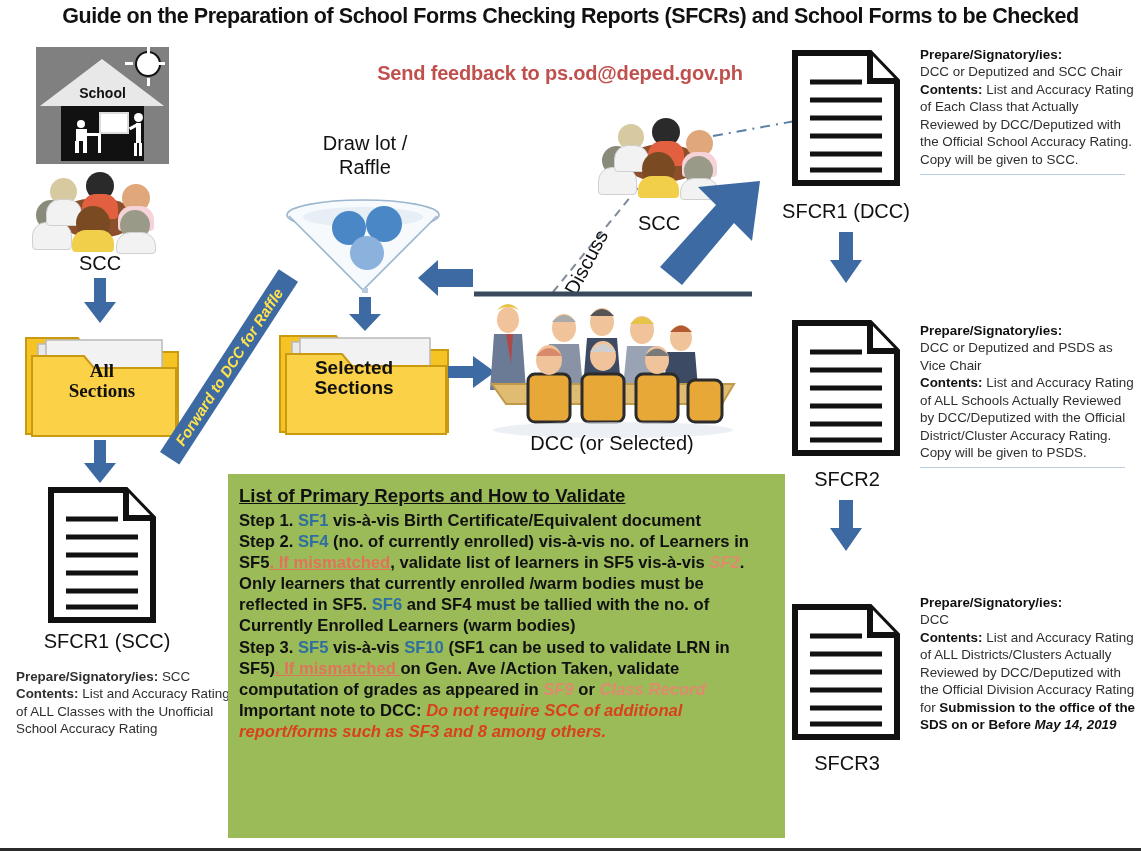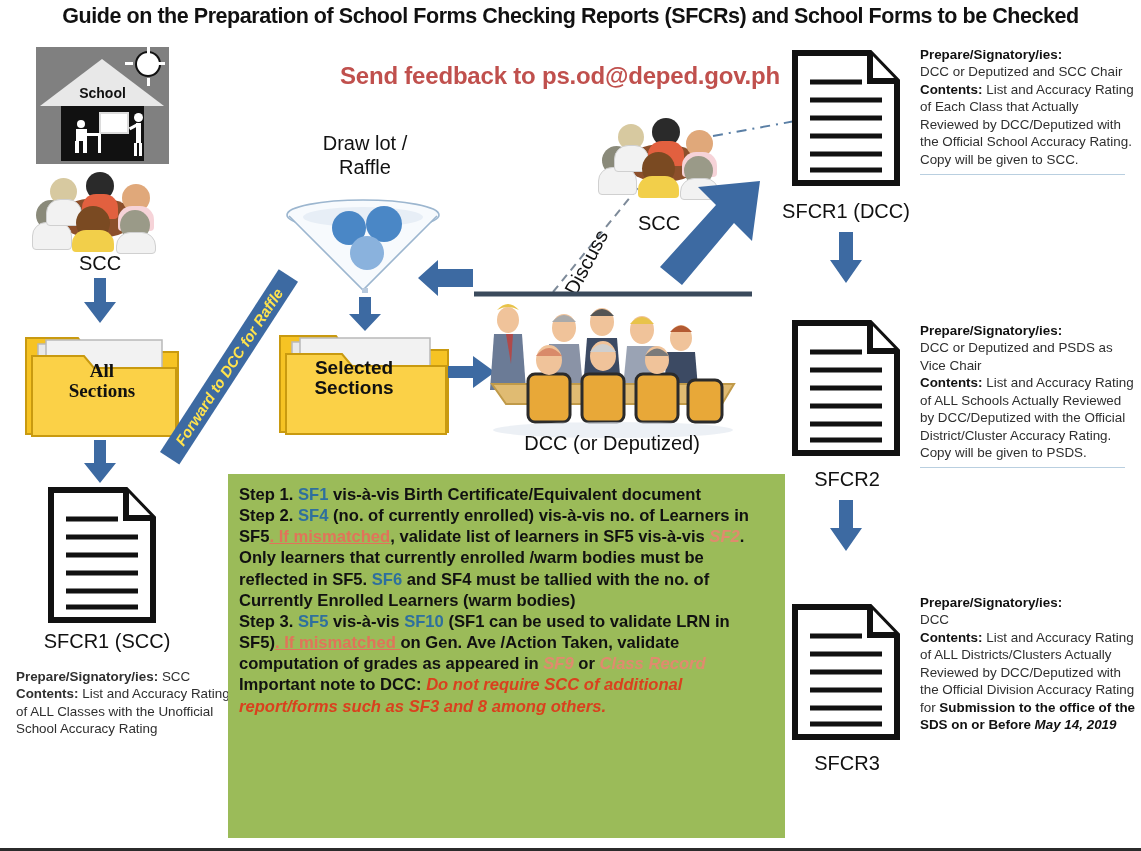--- a/index.html
+++ b/index.html
@@ -33,21 +33,21 @@
     text-align:center;
     font-size:17.5px;
     font-weight:bold;
     color:#c0504d;
     letter-spacing:-0.2px;
   }
   .ref2{
     position:absolute;
     left:300px; top:62px; width:520px;
     text-align:center;
-    font-size:24px;
+    font-size:20px;
     font-weight:bold;
     color:#c0504d;
     letter-spacing:-0.2px;
   }
 
   
   .school-icon{
     position:absolute;
     left:36px; top:47px;
     width:133px; height:117px;
@@ -440,21 +440,21 @@
       <ellipse cx="83" cy="72" rx="13" ry="15" fill="#f0c39a"></ellipse>
       <path d="M70,68 q13,-16 26,0Z" fill="#d98a6a"></path>
       <ellipse cx="137" cy="68" rx="13" ry="15" fill="#f0c39a"></ellipse>
       <path d="M124,64 q13,-16 26,0Z" fill="#cfcfcf"></path>
       <ellipse cx="191" cy="72" rx="12" ry="14" fill="#f0c39a"></ellipse>
       <path d="M179,68 q12,-15 24,0Z" fill="#7a7a7a"></path>
 
       <ellipse cx="147" cy="142" rx="120" ry="8" fill="#dfe6ee" opacity="0.6"></ellipse>
     </svg>
   </div>
-  <div class="doc-label" style="left:452px;top:432px;width:320px;">DCC (or Deputized)</div>
+  <div class="doc-label" style="left:452px;top:432px;width:320px;">DCC (or Selected)</div>
 
   <div class="doc" style="left:790px;top:48px;width:112px;height:140px;">
     <svg width="112" height="140" viewBox="0 0 112 140">
       <path d="M5,5 L80,5 L107,33 L107,135 L5,135 Z" fill="#ffffff" stroke="#111" stroke-width="6" stroke-linejoin="miter"></path>
       <path d="M80,5 L80,33 L107,33" fill="#ffffff" stroke="#111" stroke-width="6"></path>
       <line x1="20" y1="34" x2="72" y2="34" stroke="#111" stroke-width="5"></line>
       <line x1="20" y1="52" x2="92" y2="52" stroke="#111" stroke-width="5"></line>
       <line x1="20" y1="70" x2="92" y2="70" stroke="#111" stroke-width="5"></line>
       <line x1="20" y1="88" x2="92" y2="88" stroke="#111" stroke-width="5"></line>
       <line x1="20" y1="106" x2="92" y2="106" stroke="#111" stroke-width="5"></line>
@@ -520,19 +520,20 @@
   </div>
 
   <div class="info" style="left:920px;top:594px;">
     <b>Prepare/Signatory/ies:</b><br>
     <span>DCC</span><br>
     <b>Contents:</b>
     <span>List and Accuracy Rating of ALL Districts/Clusters Actually Reviewed by DCC/Deputized with the Official Division Accuracy Rating for </span><b>Submission to the office of the SDS on or Before </b><b style="font-style:italic;">May 14, 2019</b>
   </div>
 
   <div class="greenbox">
+    <span class="gb-title">List of Primary Reports and How to Validate</span>
     <span class="gb-line"><b>Step 1.</b> <span class="sf-blue">SF1</span><span> vis-à-vis  Birth Certificate/Equivalent  document</span></span>
     <span class="gb-line"><b>Step 2.</b> <span class="sf-blue">SF4</span><span> (no. of currently enrolled) vis-à-vis no. of Learners in SF5</span><span class="mismatch">. If mismatched</span><span>, validate list of learners in SF5 vis-à-vis </span><span class="sf-salmon">SF2</span><span>. Only learners that currently enrolled /warm bodies must be reflected in SF5. </span><span class="sf-blue">SF6</span><span> and SF4 must be tallied with the no. of Currently Enrolled  Learners (warm bodies)</span></span>
     <span class="gb-line"><b>Step 3.</b> <span class="sf-blue">SF5</span><span> vis-à-vis </span><span class="sf-blue">SF10</span><span> (SF1 can be used to validate LRN in SF5)</span><span class="mismatch">. If mismatched </span><span> on Gen. Ave /Action Taken, validate computation of  grades as appeared in </span><span class="sf-salmon">SF9</span><span> or </span><span class="sf-salmon">Class Record</span></span>
     <span class="gb-line"><b>Important note to DCC:</b><span class="sf-red"> Do not require SCC of additional report/forms such as SF3 and 8 among others.</span></span>
   </div>
 
 </div>
 
 </body></html>

